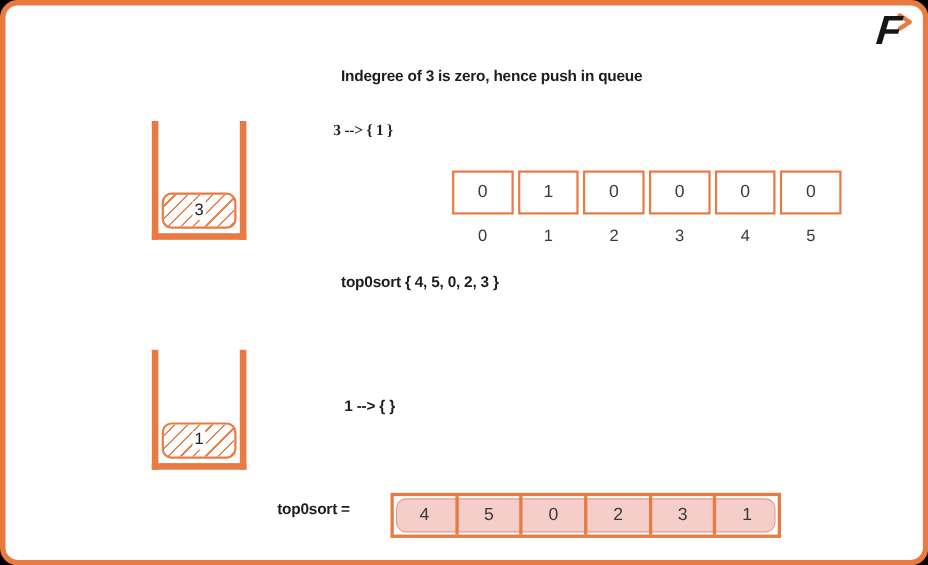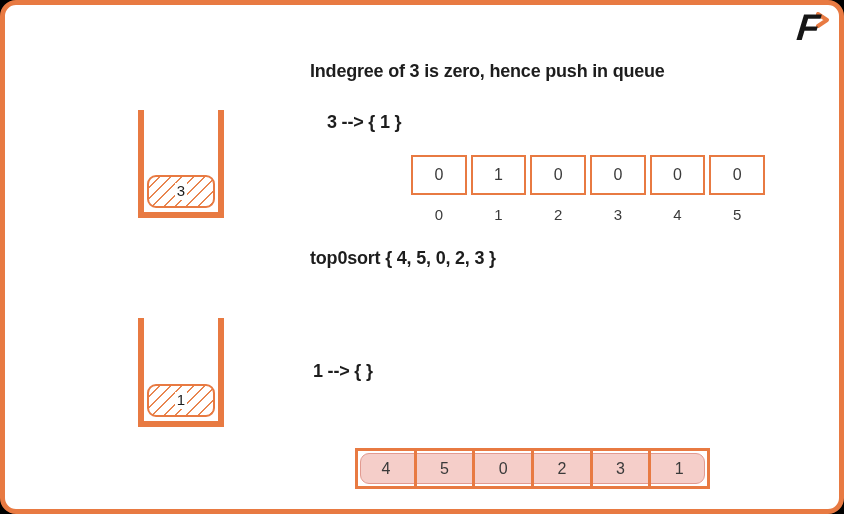--- a/index.html
+++ b/index.html
@@ -14,23 +14,23 @@
 
   
   .logo{position:absolute;top:4px;right:8px;display:flex;align-items:flex-start;}
   .logo-f{
     font-size:37px;font-weight:700;font-style:italic;color:#161616;
     line-height:1;transform:skewX(-6deg);letter-spacing:-2px;
   }
   .logo-arrow{margin-top:3px;margin-left:-3px;}
 
   
-  .txt{position:absolute;color:#1D1D1D;font-weight:700;font-size:18px;letter-spacing:-0.2px;white-space:nowrap;}
+  .txt{position:absolute;color:#1D1D1D;font-weight:700;font-size:14px;letter-spacing:-0.2px;white-space:nowrap;}
   .h1{left:305px;top:56px;}
-  .adj1{left:322px;top:107px;}
+  .adj1{left:298px;top:107px;font-family:Liberation Serif, serif;}
   .indegree-label{left:307px;top:161px;}
   .toposort-line{left:305px;top:243px;text-align:right;}
   .h2{left:303px;top:299px;}
   .adj2{left:308px;top:356px;}
   .sorted-label{left:247px;top:449px;}
 
   
   .queue{
     position:absolute;left:133px;width:86px;box-sizing:border-box;
     border-left:6px solid #E87A42;border-right:6px solid #E87A42;border-bottom:6px solid #E87A42;
@@ -122,20 +122,21 @@
   <div class="txt toposort-line">top0sort { 4, 5, 0, 2, 3 }</div>
 
   <div class="txt adj2">1 --&gt; {  }</div>
 
   <div class="queue queue2">
     <div class="queue-item">
       <span>1</span>
     </div>
   </div>
 
+  <div class="txt sorted-label">top0sort =</div>
 
   <div class="sorted-table">
     <div class="pink-strip"></div>
     <div class="sorted-cells">
       <div class="sorted-cell">4</div>
       <div class="sorted-cell">5</div>
       <div class="sorted-cell">0</div>
       <div class="sorted-cell">2</div>
       <div class="sorted-cell">3</div>
       <div class="sorted-cell">1</div>

